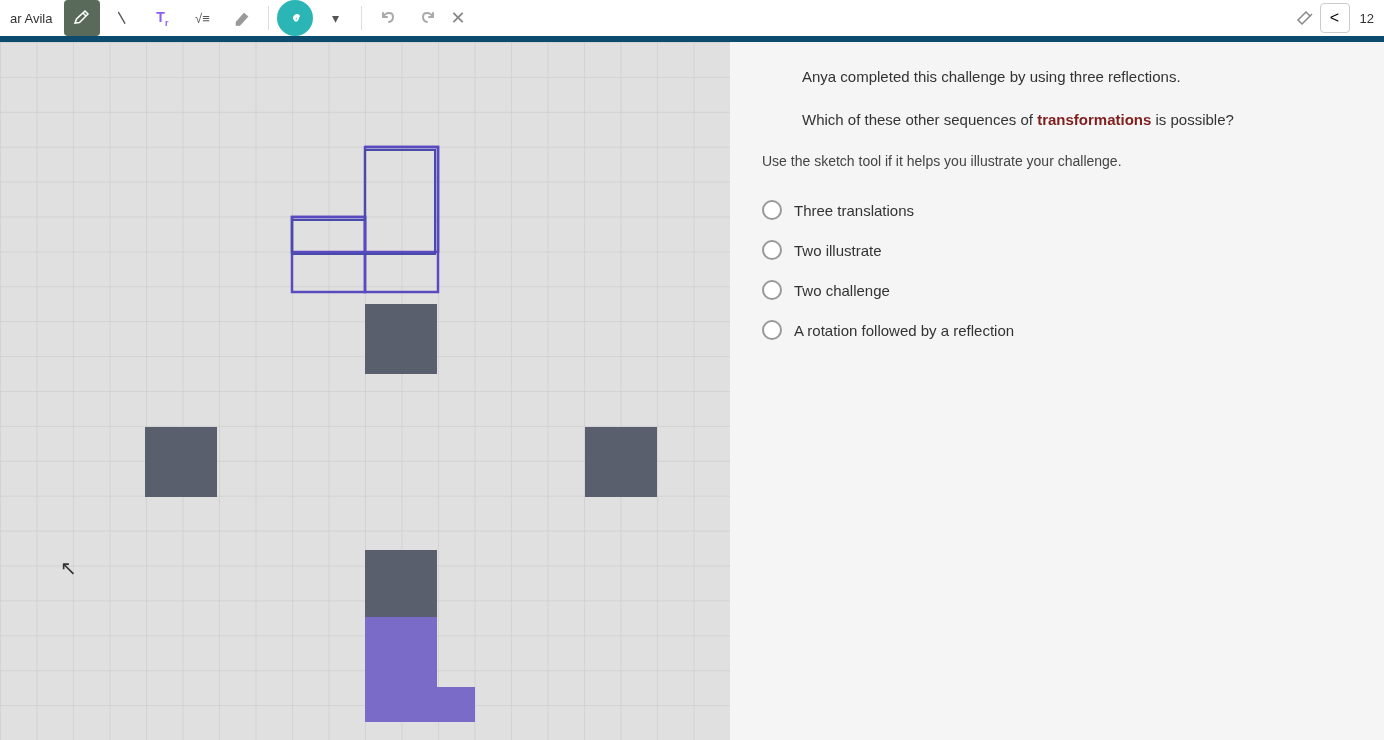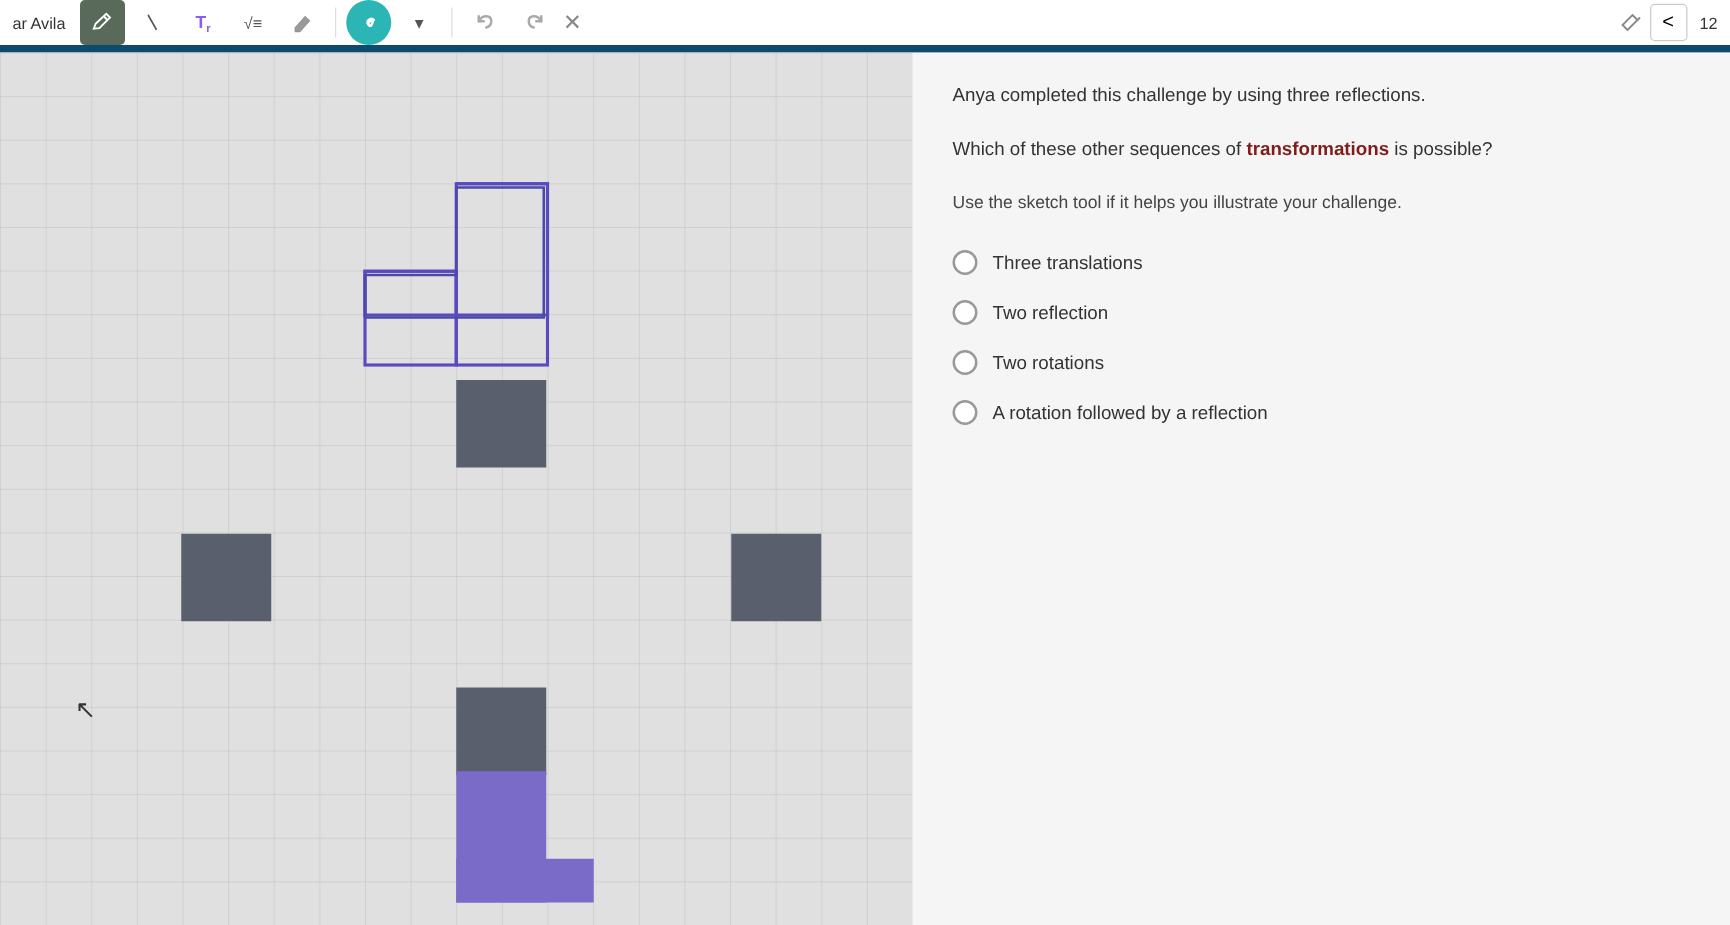--- a/index.html
+++ b/index.html
@@ -120,20 +120,21 @@
       display: flex;
       flex-direction: column;
       gap: 20px;
       overflow-y: auto;
     }
 
     .problem-statement {
       font-size: 15px;
       color: #333;
       line-height: 1.5;
+      margin-left: 40px;
     }
 
     .problem-statement .highlight {
       color: #7f1d1d;
       font-weight: 700;
     }
 
     .sub-text {
       font-size: 14px;
       color: #444;
@@ -302,26 +303,26 @@
 
     <div class="options-list">
 
       <div class="option-item">
         <div class="radio-circle"></div>
         <span class="option-label">Three translations</span>
       </div>
 
       <div class="option-item">
         <div class="radio-circle"></div>
-        <span class="option-label">Two reflection</span>
+        <span class="option-label">Two illustrate</span>
       </div>
 
       <div class="option-item">
         <div class="radio-circle"></div>
-        <span class="option-label">Two rotations</span>
+        <span class="option-label">Two challenge</span>
       </div>
 
       <div class="option-item">
         <div class="radio-circle"></div>
         <span class="option-label">A rotation followed by a reflection</span>
       </div>
 
     </div>
 
   </div>

